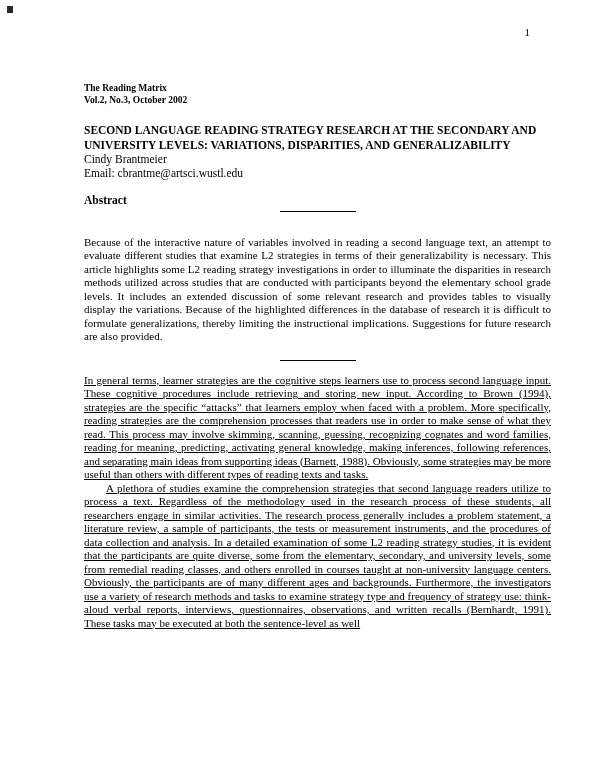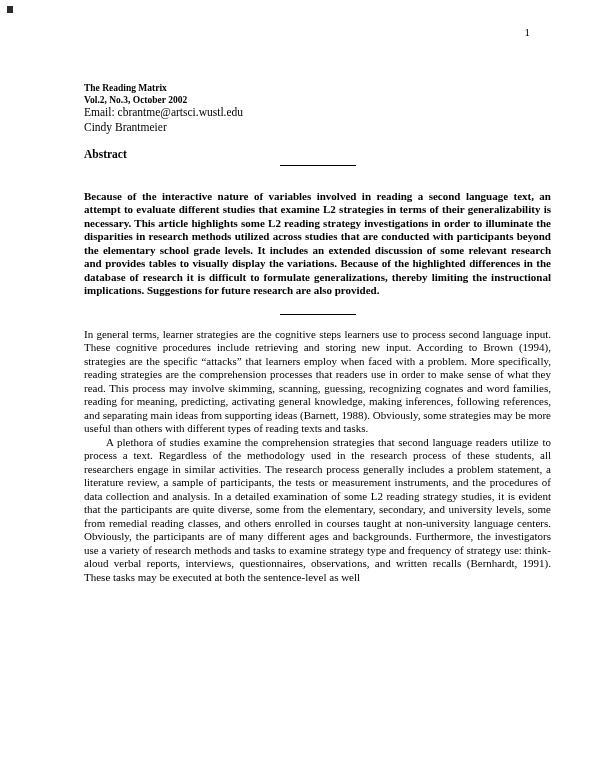--- a/index.html
+++ b/index.html
@@ -71,28 +71,28 @@
     width: 76px;
     margin: 3px auto 0 auto;
     height: 0;
   }
   .rule.divider {
     margin-top: 16px;
   }
   .abstract-text {
     margin-top: 24px;
     text-align: justify;
-    font-weight: bold;
   }
   .intro-heading {
     margin-top: 49px;
   }
   .body-paragraph {
     margin-top: 13px;
     text-align: justify;
+    text-decoration: underline;
   }
   .body-paragraph.indented {
     margin-top: 0;
     text-indent: 22px;
   }
 </style>
 </head>
 <body>
 
 <div class="page">
@@ -101,23 +101,24 @@
 
   <div class="page-number">1</div>
 
   <div class="content">
 
     <div class="journal">
       <div>The Reading Matrix</div>
       <div>Vol.2, No.3, October 2002</div>
     </div>
 
+    <div class="paper-title">SECOND LANGUAGE READING STRATEGY RESEARCH AT THE SECONDARY AND UNIVERSITY LEVELS: VARIATIONS, DISPARITIES, AND GENERALIZABILITY</div>
 
+    <div class="author-line first">Cindy Brantmeier</div>
     <div class="author-line">Email: cbrantme@artsci.wustl.edu</div>
-    <div class="author-line first">Cindy Brantmeier</div>
 
     <div class="centered-heading abstract-heading">Abstract</div>
     <div class="rule"></div>
 
     <div class="abstract-text">Because of the interactive nature of variables involved in reading a second language text, an attempt to evaluate different studies that examine L2 strategies in terms of their generalizability is necessary. This article highlights some L2 reading strategy investigations in order to illuminate the disparities in research methods utilized across studies that are conducted with participants beyond the elementary school grade levels. It includes an extended discussion of some relevant research and provides tables to visually display the variations. Because of the highlighted differences in the database of research it is difficult to formulate generalizations, thereby limiting the instructional implications. Suggestions for future research are also provided.</div>
 
     <div class="rule divider"></div>
 
 
     <div class="body-paragraph">In general terms, learner strategies are the cognitive steps learners use to process second language input. These cognitive procedures include retrieving and storing new input. According to Brown (1994), strategies are the specific “attacks” that learners employ when faced with a problem. More specifically, reading strategies are the comprehension processes that readers use in order to make sense of what they read. This process may involve skimming, scanning, guessing, recognizing cognates and word families, reading for meaning, predicting, activating general knowledge, making inferences, following references, and separating main ideas from supporting ideas (Barnett, 1988). Obviously, some strategies may be more useful than others with different types of reading texts and tasks.</div>

